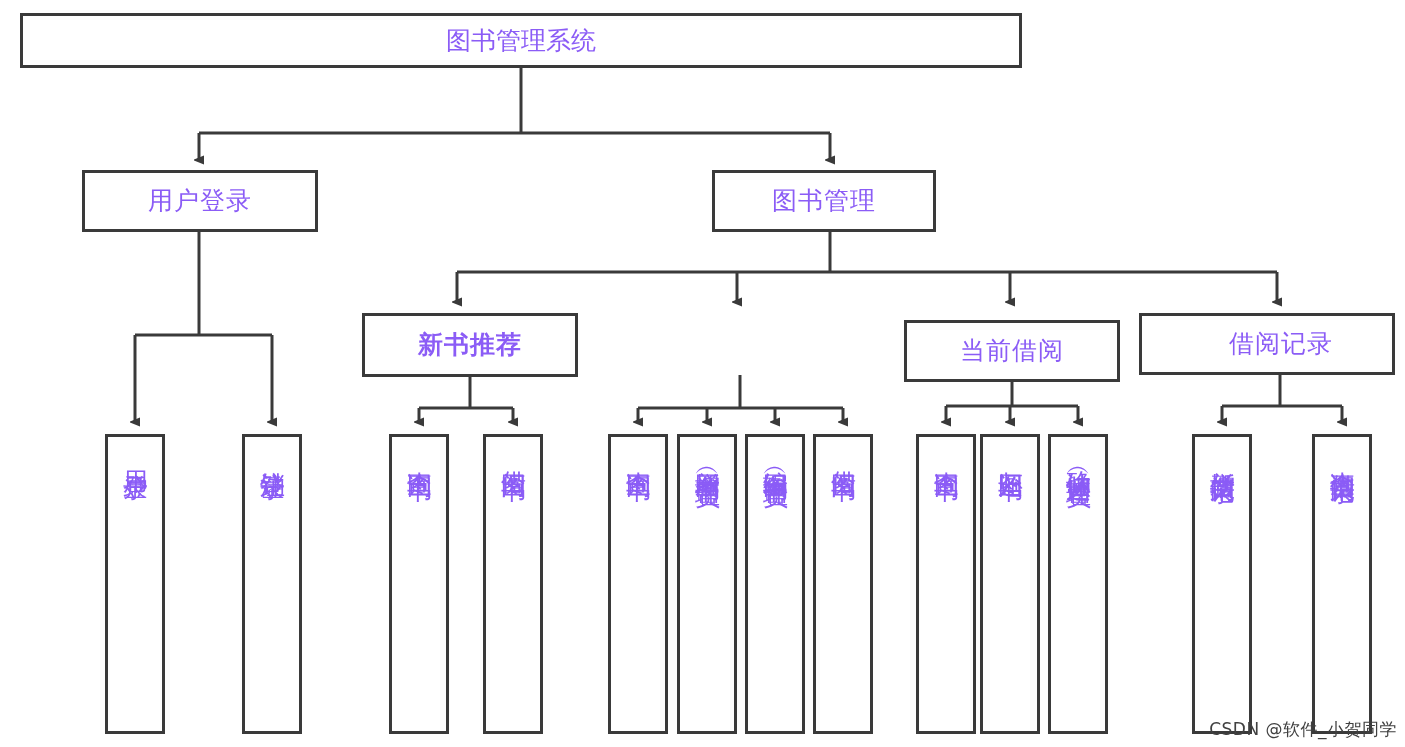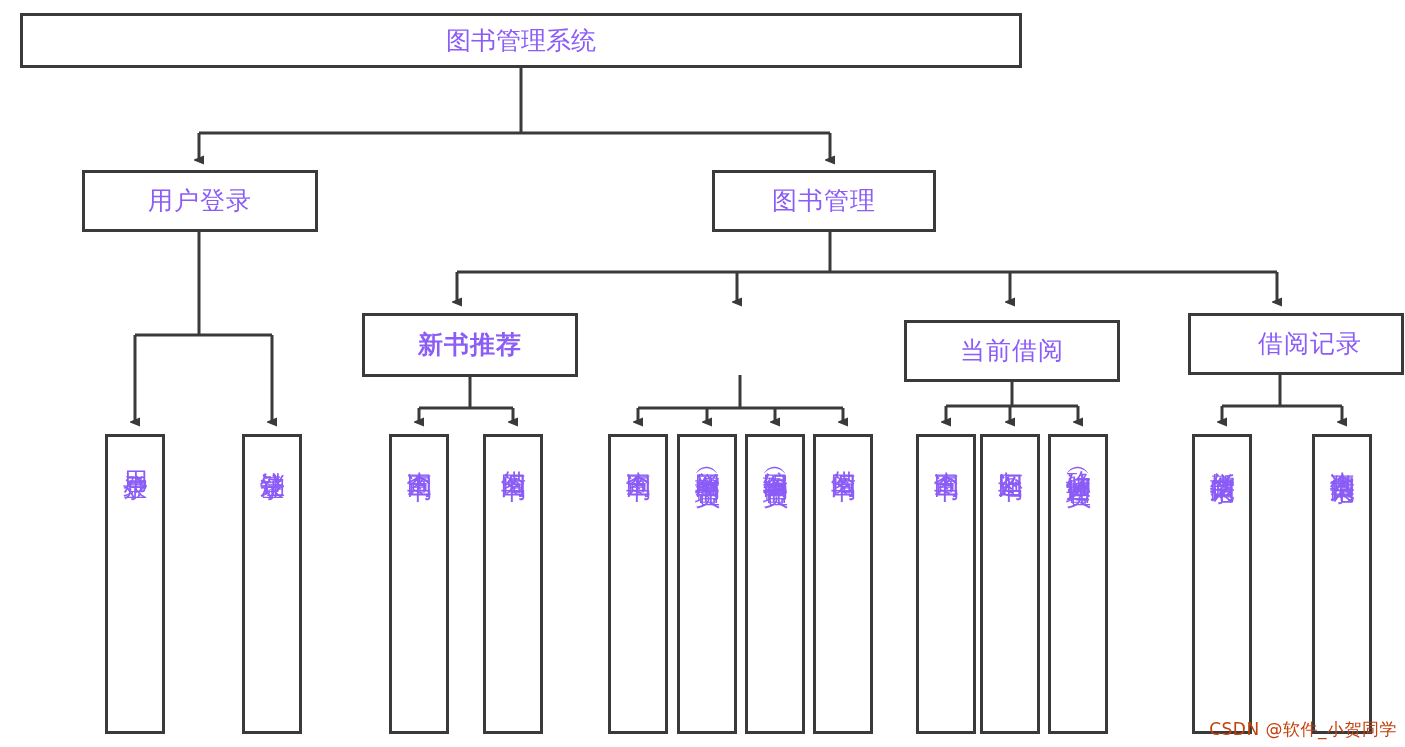--- a/index.html
+++ b/index.html
@@ -56,21 +56,21 @@
     line-height: 1.12;
     letter-spacing: 2px;
     display: block;
     white-space: nowrap;
   }
   #watermark {
     position: absolute;
     right: 8px;
     bottom: 6px;
     font-size: 17px;
-    color: #c2410c;
+    color: #404040;
     letter-spacing: 0.5px;
     white-space: nowrap;
   }
 </style>
 </head>
 <body>
 
 <div id="canvas">
 
   <svg id="edges" viewBox="0 0 1405 747">
@@ -135,21 +135,21 @@
   <div class="node horiz" style="left:712px; top:170px; width:224px; height:62px;">
     <span>图书管理</span>
   </div>
 
   <div class="node horiz" style="left:362px; top:313px; width:216px; height:64px;font-weight:bold;">
     <span>新书推荐</span>
   </div>
   <div class="node horiz" style="left:904px; top:313px; width:216px; height:62px;margin-top:7px;">
     <span>当前借阅</span>
   </div>
-  <div class="node horiz" style="left:1188px; top:313px; width:216px; height:62px;padding-left:28px;">
+  <div class="node horiz" style="left:1139px; top:313px; width:256px; height:62px;padding-left:28px;">
     <span>借阅记录</span>
   </div>
 
   <div class="node vert" style="left:105px; top:434px; width:60px; height:300px;">
     <span class="vert-text">用户登录</span>
   </div>
   <div class="node vert" style="left:242px; top:434px; width:60px; height:300px;">
     <span class="vert-text">注销登录</span>
   </div>
 

